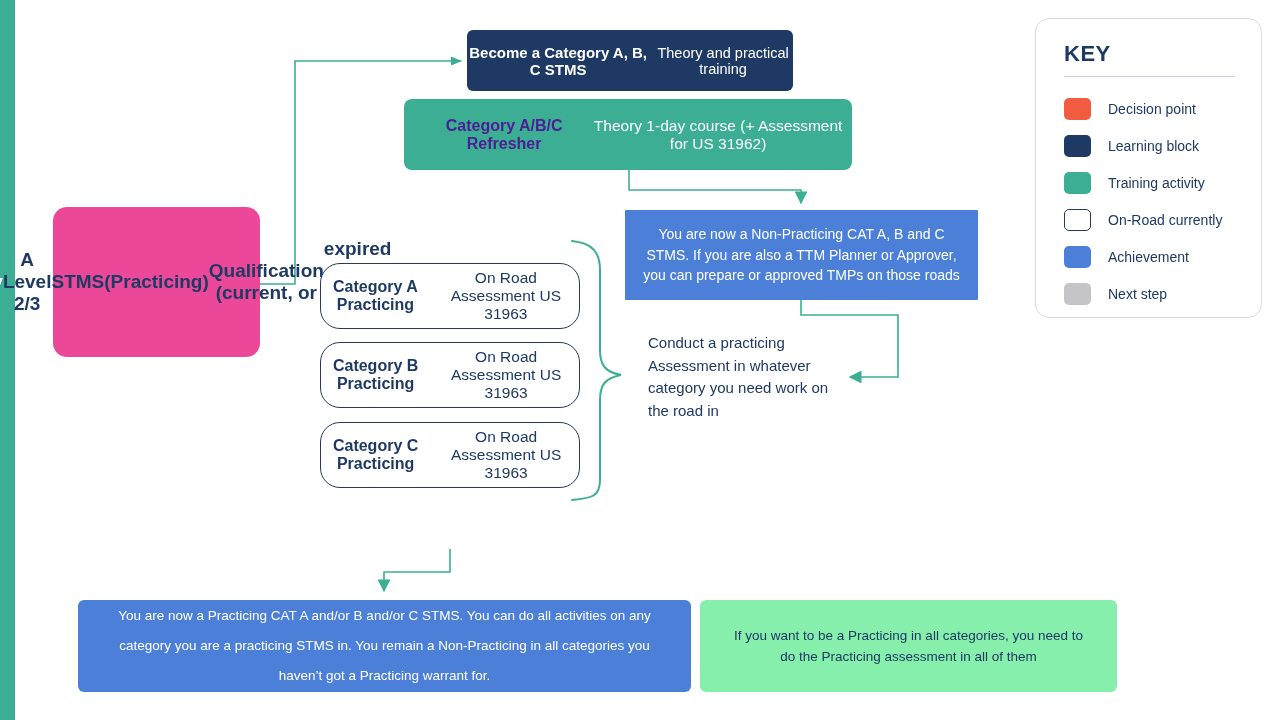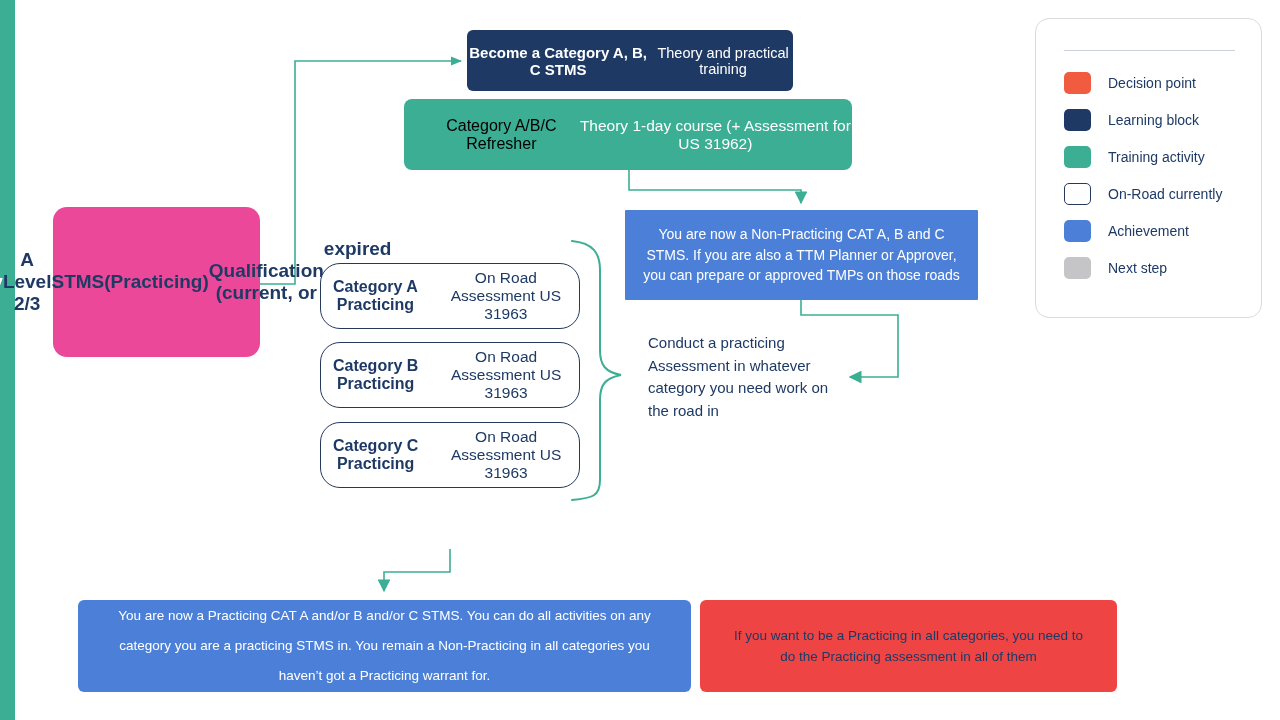--- a/index.html
+++ b/index.html
@@ -11,40 +11,40 @@
 
   .connectors { position: absolute; left: 0; top: 0; width: 1280px; height: 720px; pointer-events: none; }
 
   .fbox { position: absolute; display: flex; justify-content: center; align-items: center; text-align: center; }
 
   .box-learning { left: 467px; top: 30px; width: 326px; height: 61px; background: #1E3A64; border-radius: 6px; color: #ffffff; gap: 4px; }
   .box-learning .t { font-weight: bold; font-size: 15px; }
   .box-learning .s { font-size: 14.5px; }
 
   .box-refresher { left: 404px; top: 99px; width: 448px; height: 71px; background: #3BAE94; border-radius: 8px; gap: 5px; }
-  .box-refresher .t { font-weight: normal; font-size: 16px; color: #000000; margin-left: 25px; }
+  .box-refresher .t { font-weight: bold; font-size: 16px; color: #4c1d95; margin-left: 25px; }
   .box-refresher .s { font-size: 15.5px; color: #ffffff; }
 
   .box-decision { left: 53px; top: 207px; width: 207px; height: 150px; background: #ec4899; border-radius: 14px; font-weight: bold; font-size: 19px; line-height: 22px; color: #1E3A64; padding: 0 8px; }
   .box-decision .first { color: #ffffff; }
 
   .box-nonpracticing { left: 625px; top: 210px; width: 353px; height: 90px; background: #4C80D8; border-radius: 1px; color: #ffffff; font-size: 14px; line-height: 20.5px; padding: 0 16px; }
 
   .box-assess { left: 320px; width: 260px; height: 66px; background: #ffffff; border: 1.5px solid #27395B; border-radius: 20px; gap: 3px; }
   .box-assess .t { font-weight: bold; font-size: 16px; }
   .box-assess .s { font-size: 15.5px; }
   .assess-a { top: 263px; } .assess-b { top: 342px; } .assess-c { top: 422px; }
 
   .conduct-note { position: absolute; left: 648px; top: 332px; width: 205px; font-size: 15px; line-height: 22.5px; color: #1E3A64; }
 
   .rpl-note { position: absolute; left: 317px; top: 497px; width: 262px; font-size: 11px; font-style: italic; line-height: 14.5px; text-align: center; color: #1E3A64; }
 
   .box-practicing { left: 78px; top: 600px; width: 613px; height: 92px; background: #4C80D8; border-radius: 6px; color: #ffffff; font-size: 13.5px; line-height: 30px; padding: 16px 28px; }
 
-  .box-nextstep { left: 700px; top: 600px; width: 417px; height: 92px; background: #ef4444; border-radius: 6px; color: #1E3A64; font-size: 13.5px; line-height: 21.5px; padding: 0 26px; }
+  .box-nextstep { left: 700px; top: 600px; width: 417px; height: 92px; background: #86efac; border-radius: 6px; color: #1E3A64; font-size: 13.5px; line-height: 21.5px; padding: 0 26px; }
 
   .key-card { position: absolute; left: 1035px; top: 18px; width: 227px; height: 300px; background: #ffffff; border: 1px solid #DBDBDB; border-radius: 14px; padding: 22px 26px 18px 28px; }
   .key-title { font-size: 22px; font-weight: bold; letter-spacing: 0.5px; color: #1E3A64; }
   .key-divider { margin-top: 9px; border-bottom: 1px solid #CBD1D9; }
   .key-list { margin-top: 21px; }
   .key-row { display: flex; align-items: center; gap: 17px; margin-bottom: 15px; }
   .swatch { width: 27px; height: 22px; border-radius: 5px; flex: 0 0 auto; }
   .sw-decision { background: #F15B40; }
   .sw-learning { background: #1E3A64; }
   .sw-training { background: #3BAE94; }
@@ -123,20 +123,21 @@
 
   <div class="fbox box-practicing">
     <div>You are now a Practicing CAT A and/or B and/or C STMS. You can do all activities on any category you are a practicing STMS in. You remain a Non-Practicing in all categories you haven’t got a Practicing warrant for.</div>
   </div>
 
   <div class="fbox box-nextstep">
     <div>If you want to be a Practicing in all categories, you need to do the Practicing assessment in all of them</div>
   </div>
 
   <div class="key-card">
+    <div class="key-title">KEY</div>
     <div class="key-divider"></div>
     <div class="key-list">
       <div class="key-row">
         <div class="swatch sw-decision"></div>
         <div class="key-label">Decision point</div>
       </div>
       <div class="key-row">
         <div class="swatch sw-learning"></div>
         <div class="key-label">Learning block</div>
       </div>

